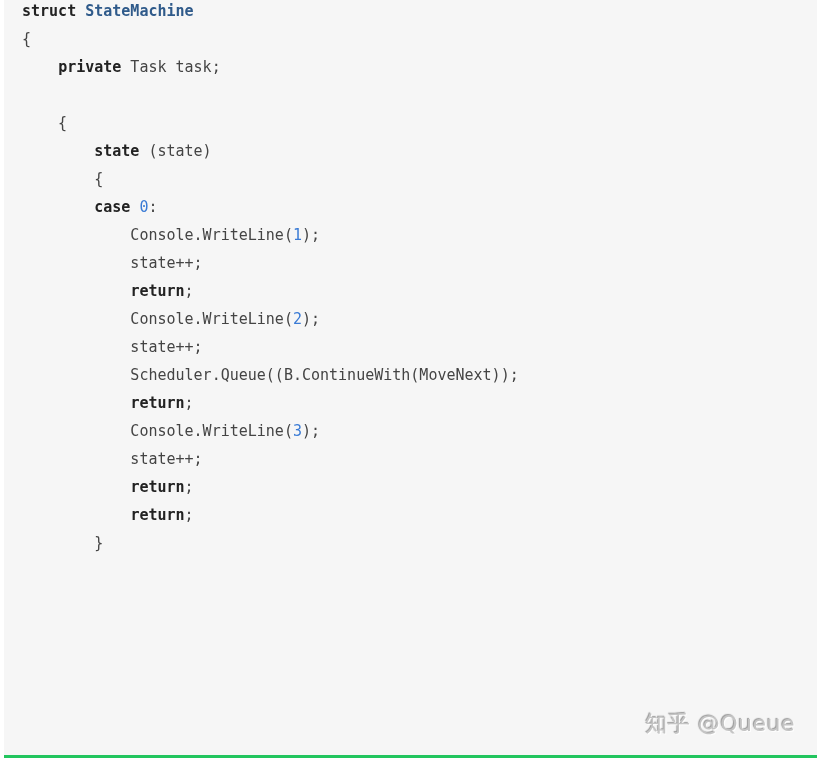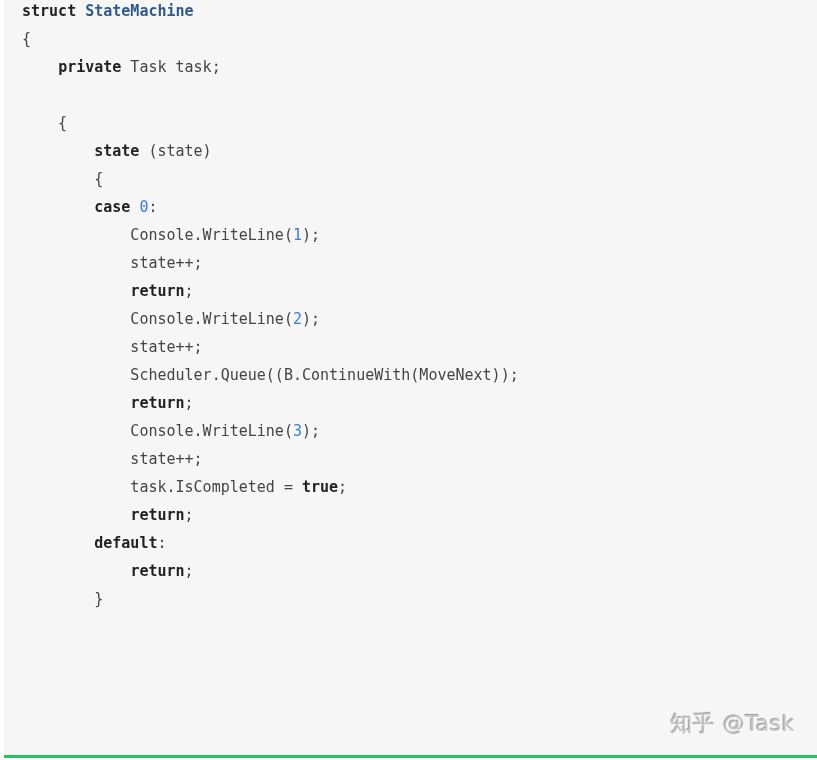--- a/index.html
+++ b/index.html
@@ -48,20 +48,18 @@
       <div class="line"><span>        </span><span class="kw">case</span><span> </span><span class="num">0</span><span>:</span></div>
       <div class="line"><span>            Console.WriteLine(</span><span class="num">1</span><span>);</span></div>
       <div class="line"><span>            state++;</span></div>
       <div class="line"><span>            </span><span class="kw">return</span><span>;</span></div>
       <div class="line"><span>            Console.WriteLine(</span><span class="num">2</span><span>);</span></div>
       <div class="line"><span>            state++;</span></div>
       <div class="line"><span>            Scheduler.Queue((B.ContinueWith(MoveNext));</span></div>
       <div class="line"><span>            </span><span class="kw">return</span><span>;</span></div>
       <div class="line"><span>            Console.WriteLine(</span><span class="num">3</span><span>);</span></div>
       <div class="line"><span>            state++;</span></div>
-      <div class="line"><span>            task.IsCompleted = </span><span class="kw">true</span><span>;</span></div>
       <div class="line"><span>            </span><span class="kw">return</span><span>;</span></div>
-      <div class="line"><span>        </span><span class="kw">default</span><span>:</span></div>
       <div class="line"><span>            </span><span class="kw">return</span><span>;</span></div>
       <div class="line"><span>        }</span></div>
     </div>
-  <div class="watermark">知乎 @Task</div>
+  <div class="watermark">知乎 @Queue</div>
 </div>
 
 </body></html>

